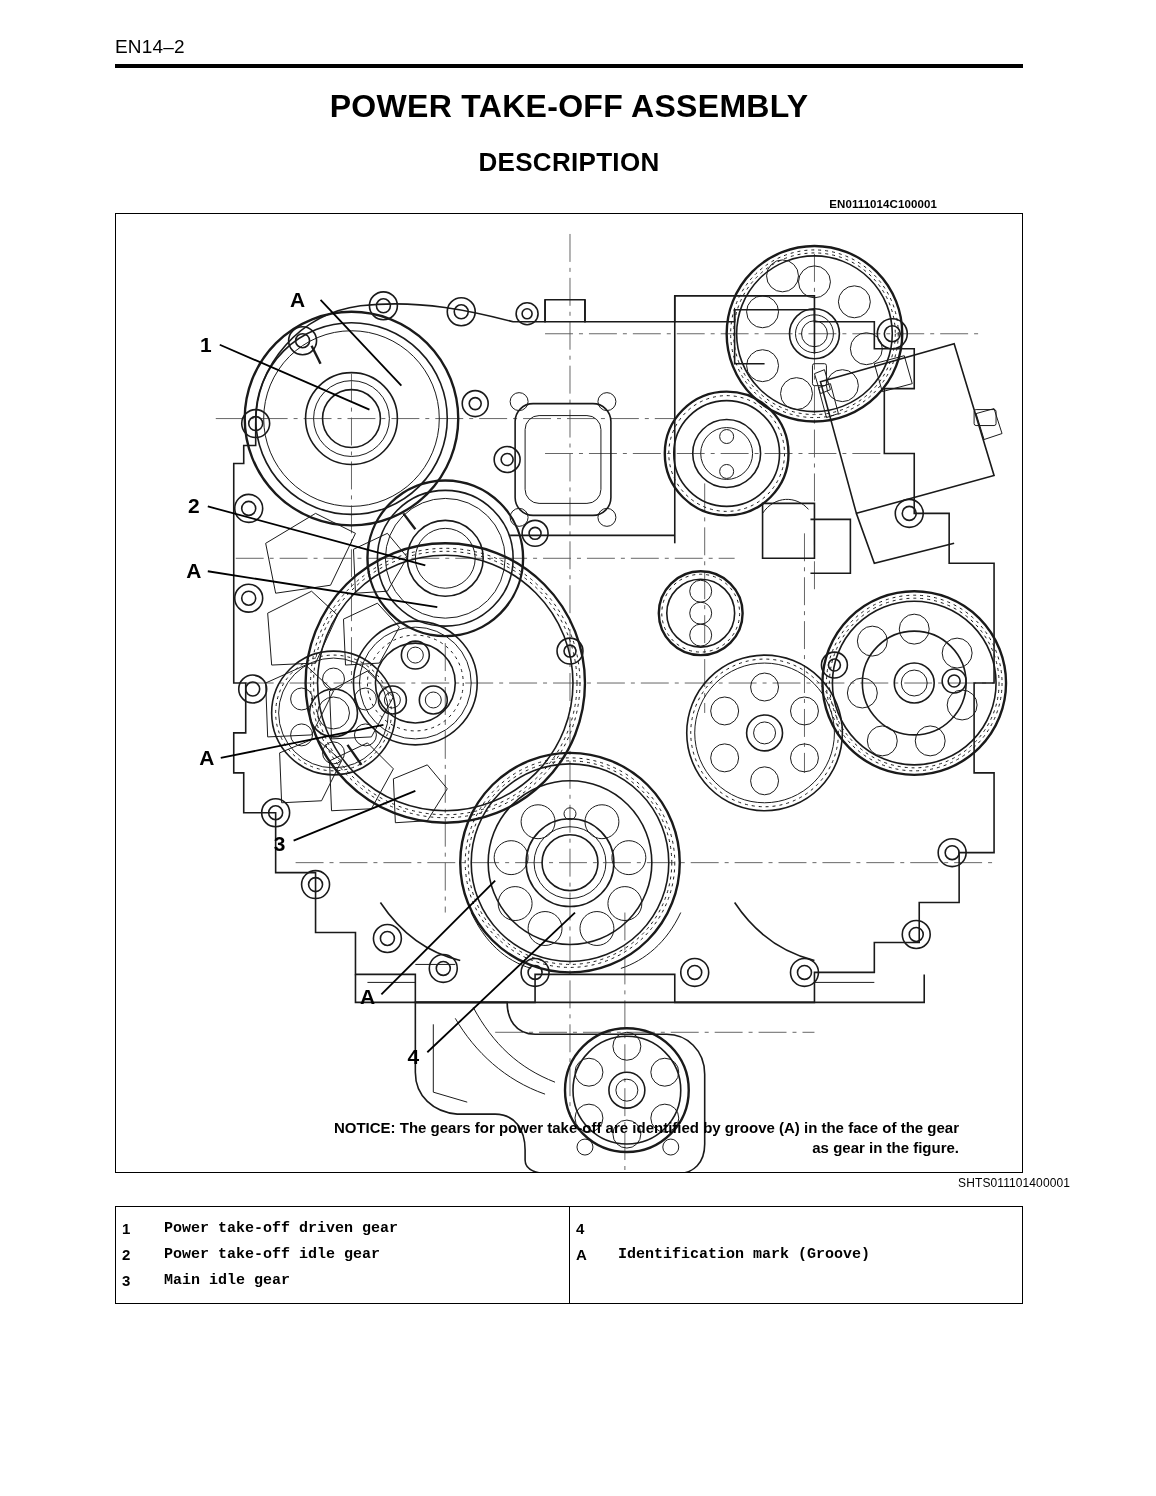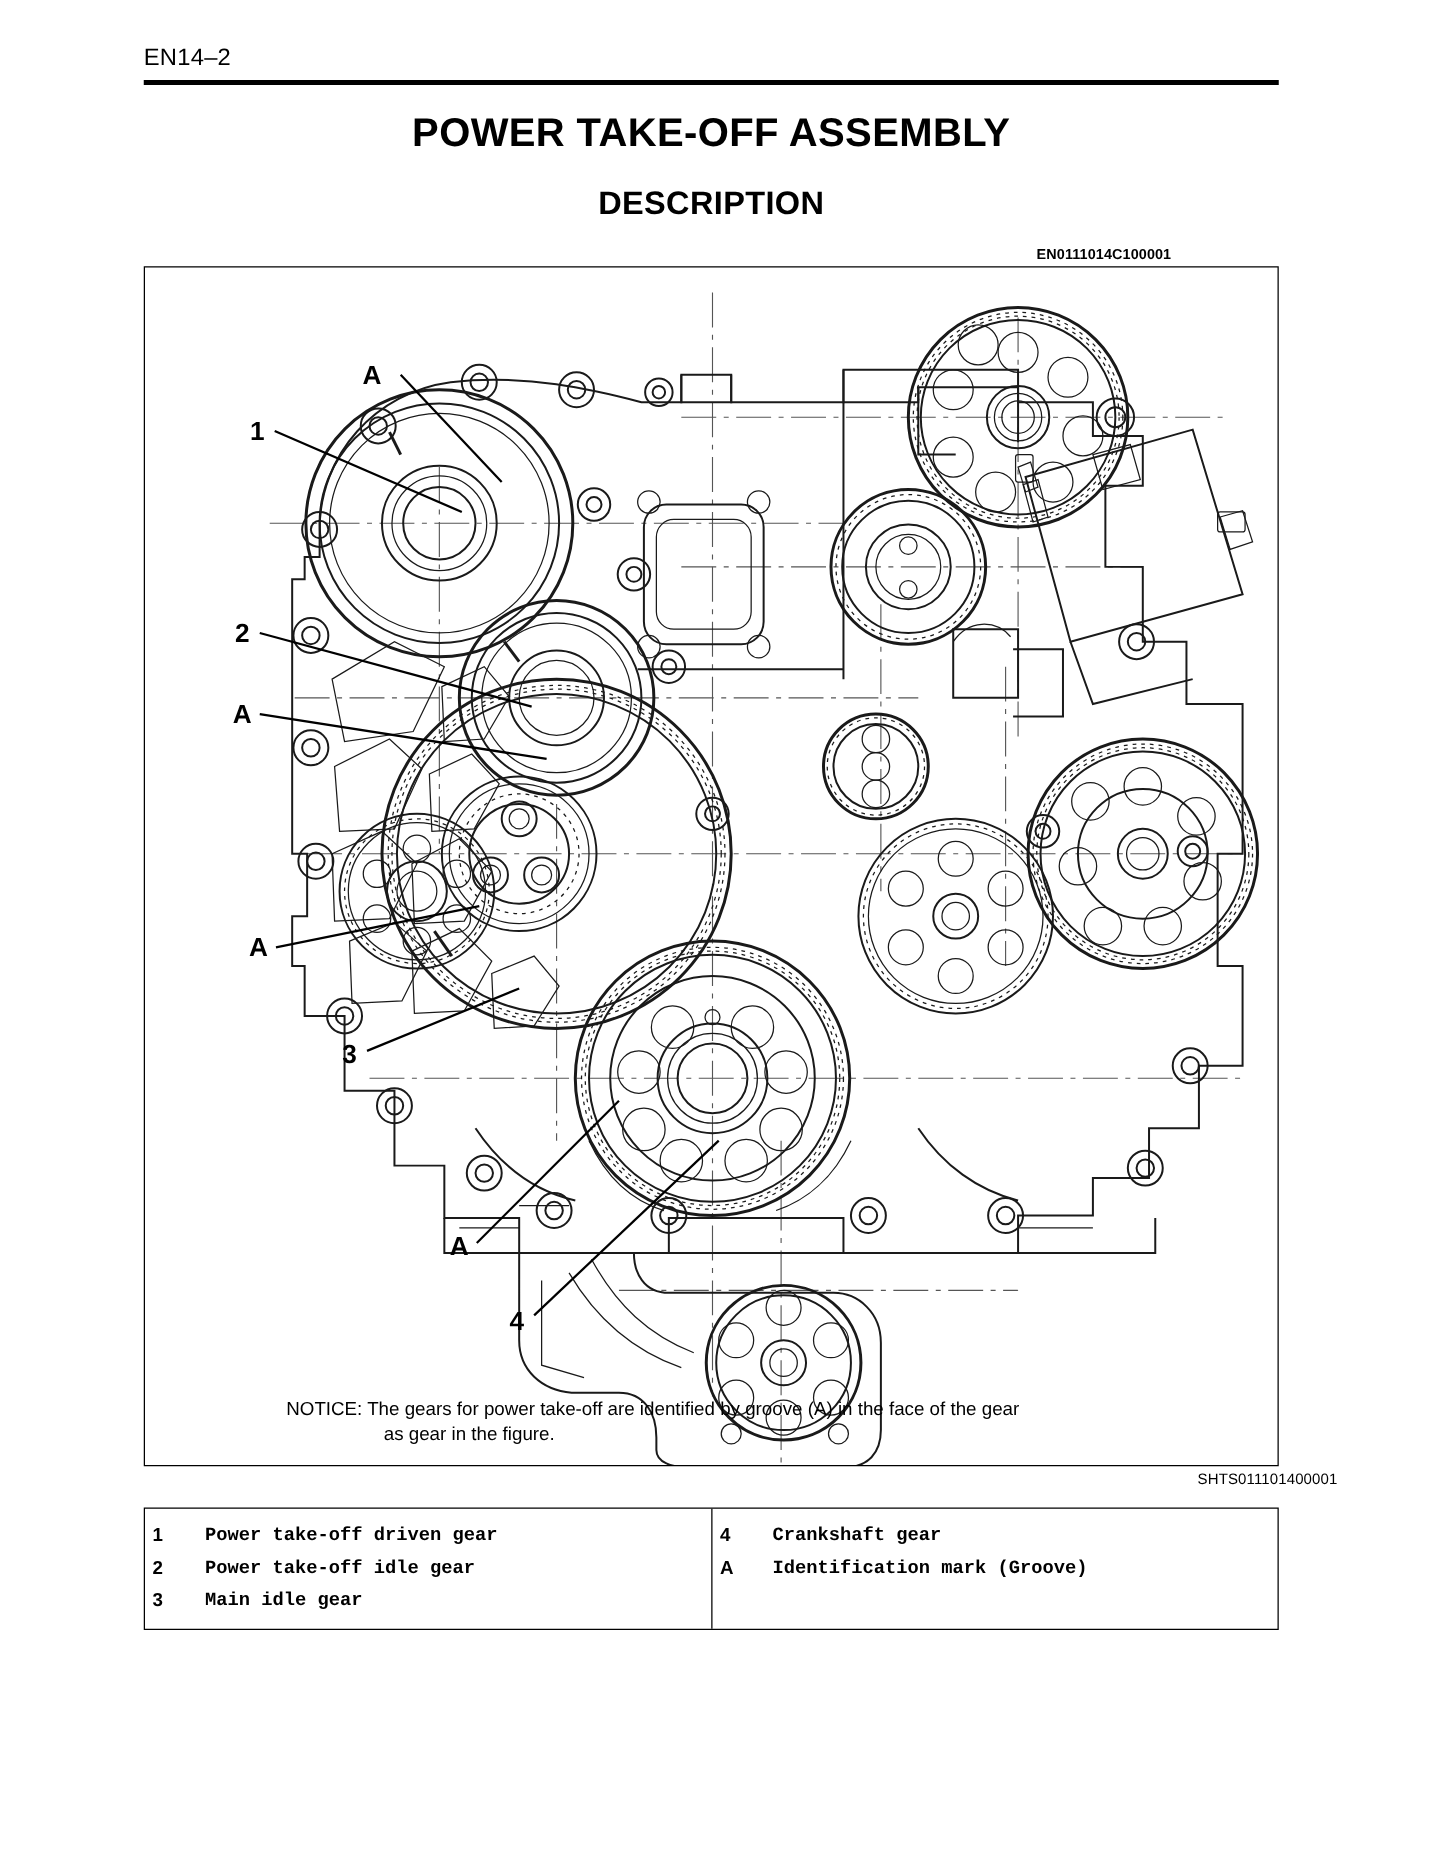--- a/index.html
+++ b/index.html
@@ -109,22 +109,23 @@
     top: 0;
     width: 100%;
     height: 100%;
   }
   .figure-notice {
     position: absolute;
     left: 113px;
     bottom: 14px;
     width: 730px;
     font-size: 15px;
-    font-weight: normal;
+    font-weight: bold;
     line-height: 1.32;
+    text-align: right;
   }
   .figure-notice .cont {
     display: block;
     padding-left: 78px;
   }
 
   .shts-code {
     position: absolute;
     right: 0px;
     top: 1160px;
@@ -591,21 +592,20 @@
         <span class="legend-text">Power take-off idle gear</span>
       </div>
       <div class="legend-row">
         <span class="legend-key">3</span>
         <span class="legend-text">Main idle gear</span>
       </div>
     </div>
     <div class="legend-col right">
       <div class="legend-row">
         <span class="legend-key">4</span>
-        <span class="legend-text">Crankshaft gear</span>
       </div>
       <div class="legend-row">
         <span class="legend-key">A</span>
         <span class="legend-text">Identification mark (Groove)</span>
       </div>
     </div>
   </div>
 
 </div>
 

